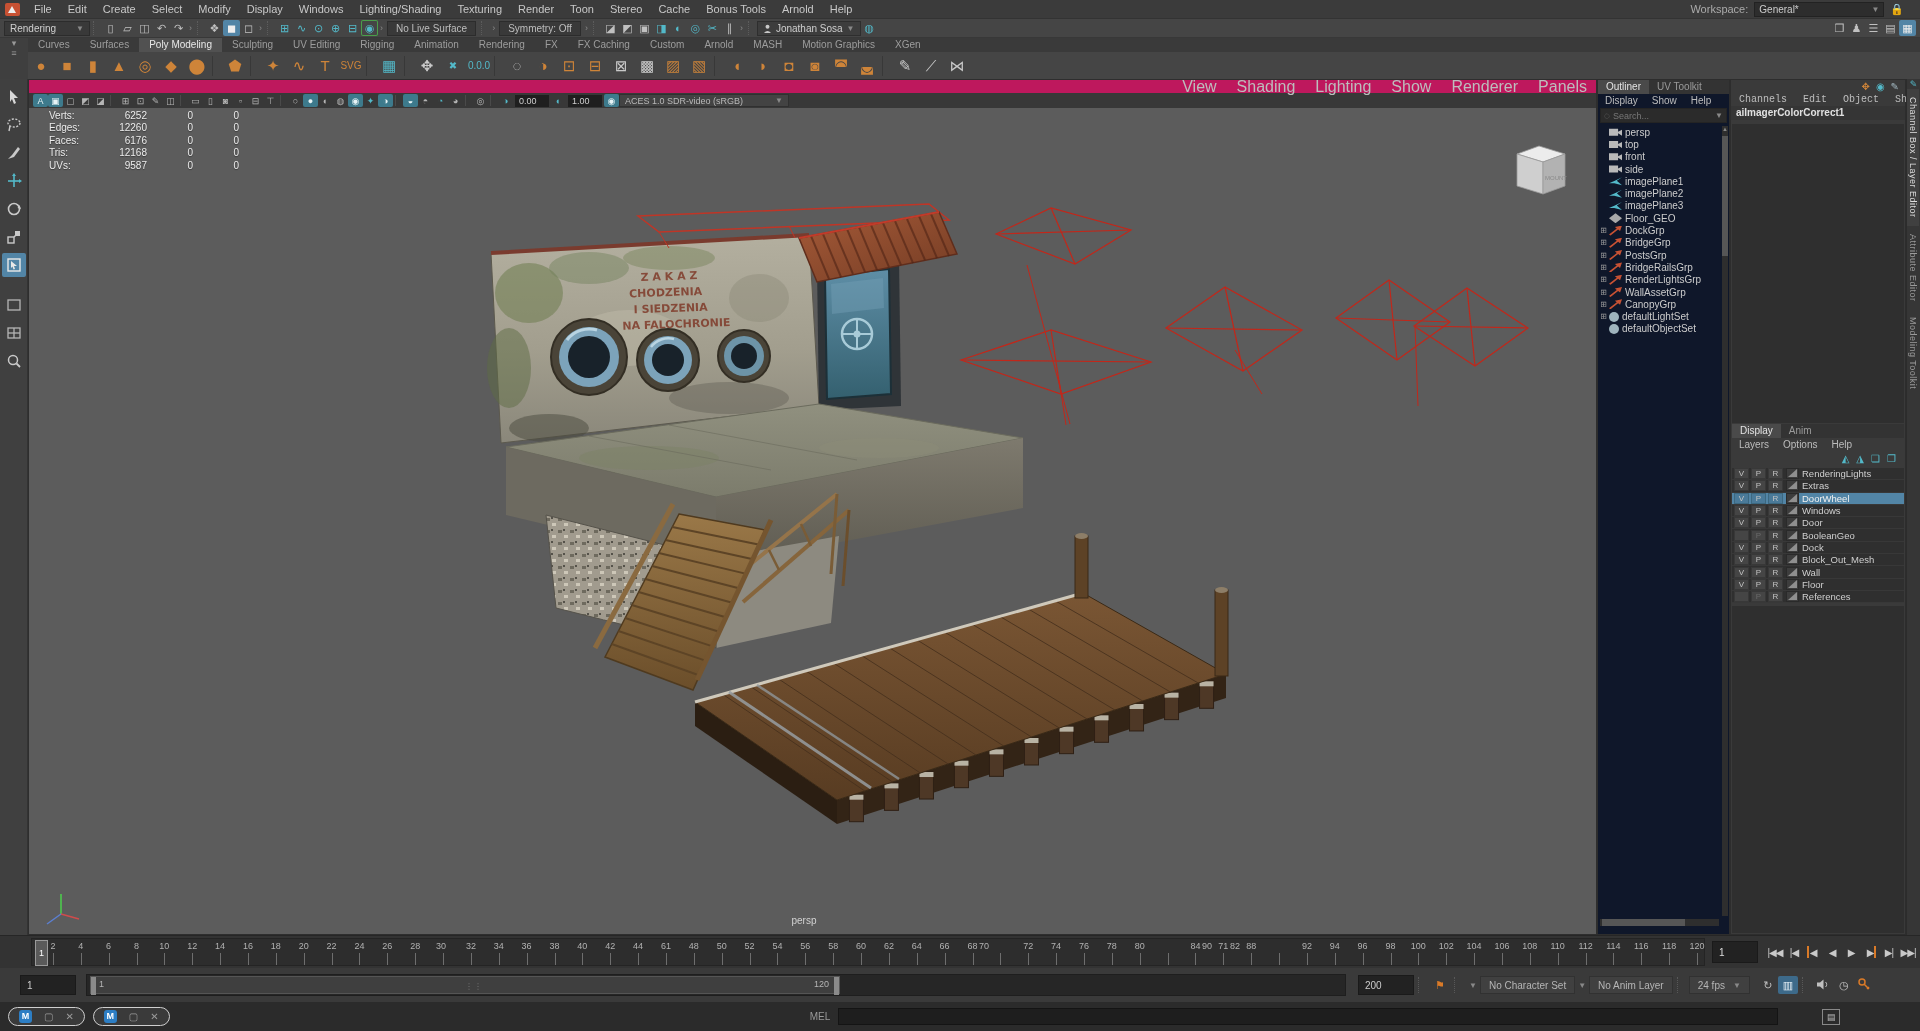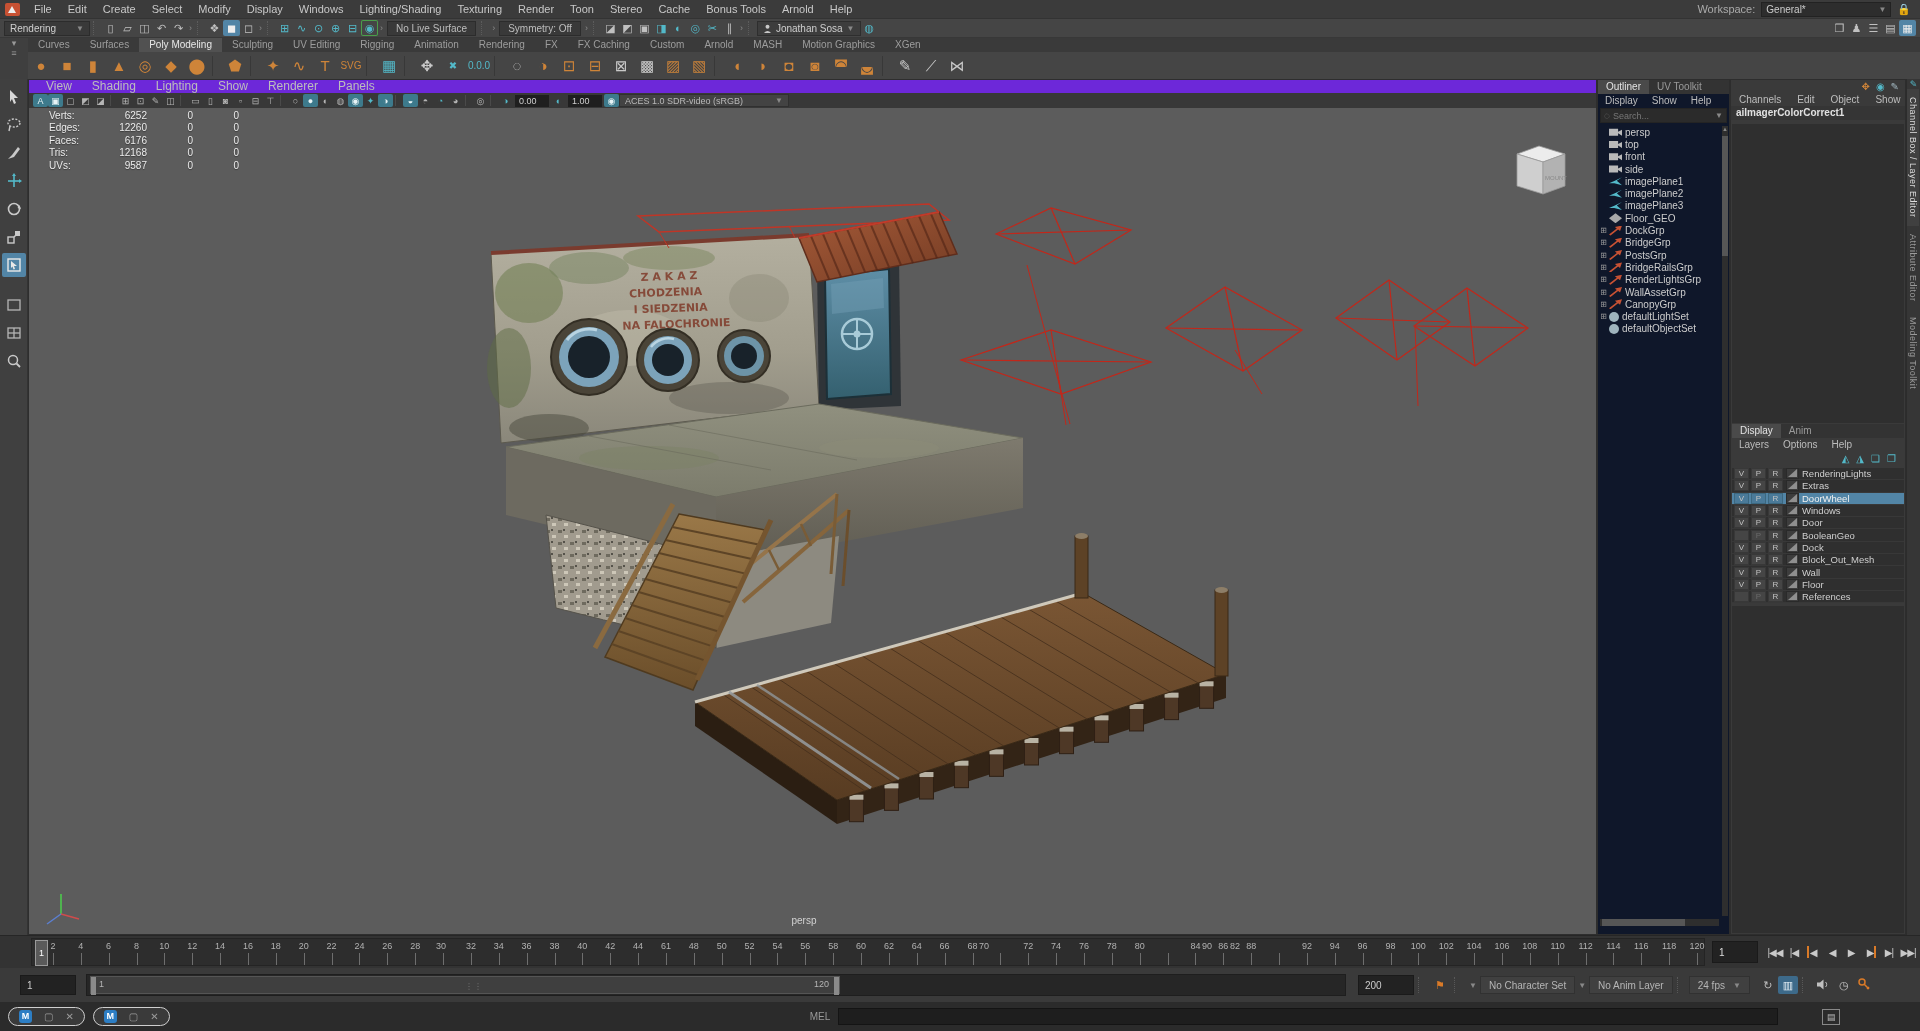--- a/index.html
+++ b/index.html
@@ -5,21 +5,21 @@
   * { margin:0; padding:0; box-sizing:border-box; }
   html,body { background:#222; }
   body { font-family:"Liberation Sans", sans-serif; }
   #app { position:relative; width:1920px; height:1031px; background:#444; overflow:hidden; color:#cfcfcf; }
 
   
   #menubar { position:absolute; left:0; top:0; width:1920px; height:19px; background:#3b3b3b; display:flex; align-items:center; font-size:11px; color:#c8c8c8; border-bottom:1px solid #333;}
   #maya-logo { width:15px; height:13px; margin:0 6px 0 5px; background:#c75133; border-radius:2px; position:relative; }
   #maya-logo:after{ content:""; position:absolute; left:3px; top:3px; border-left:4px solid transparent; border-right:4px solid transparent; border-bottom:7px solid #eee; }
   .menu-item { padding:0 8px; height:19px; line-height:19px; cursor:default; }
-  #menubar-right { margin-left:auto; display:flex; align-items:center; gap:6px; padding-right:9px; }
+  #menubar-right { margin-left:auto; display:flex; align-items:center; gap:6px; padding-right:16px; }
   #workspace-label{ color:#aaa; }
   .dropdown-box { background:#2d2d2d; border:1px solid #222; height:15px; line-height:14px; padding:0 4px; min-width:130px; display:flex; font-size:10px; color:#ccc; }
   .dropdown-box .arrow { margin-left:auto; color:#888; font-size:8px; }
   #workspace-lock { color:#b9a23a; font-size:11px; }
 
   
   #statusline { position:absolute; left:0; top:19px; width:1920px; height:19px; background:#454545; display:flex; align-items:center; font-size:10px; border-bottom:1px solid #383838;}
   .sl-ico { width:17px; height:16px; display:flex; align-items:center; justify-content:center; font-size:11px; color:#c0c0c0; }
   .sl-ico.t { color:#53b9c9; }
   .sl-ico.on { background:#5285a6; border-radius:2px; color:#eee; }
@@ -48,21 +48,21 @@
 
   
   #toolbox { position:absolute; left:0; top:79px; width:28px; height:856px; background:#404040; display:flex; flex-direction:column; align-items:center; padding-top:6px; gap:4px; border-right:1px solid #333;}
   .tool-btn { width:24px; height:24px; display:flex; align-items:center; justify-content:center; border-radius:2px; }
   .tool-btn.active { background:#5285a6; }
   .tool-btn svg { width:16px; height:16px; }
   .tool-gap { height:8px; }
 
   
   #viewport { position:absolute; left:28px; top:79px; width:1569px; height:856px; background:#393939; border:1px solid #2e2e2e; }
-  #vp-menus { height:13px; display:flex; font-size:12px; color:#bdbdbd; background:#6d28d9; padding-left:8px; gap:2px;}
+  #vp-menus { height:13px; display:flex; font-size:16px; color:#bdbdbd; background:#be185d; padding-left:8px; gap:2px;justify-content:flex-end;}
   #vp-menus span { padding:0 9px; line-height:13px;}
   #vp-toolbar { height:15px; background:#383838; display:flex; align-items:center; padding-left:4px; }
   .vp-ico { width:15px; height:13px; font-size:9px; display:flex; align-items:center; justify-content:center; color:#b5b5b5; border-radius:2px; }
   .vp-ico.a { background:#3d7a8c; color:#e6f3f5; }
   .vp-ico.t { color:#53b9c9; }
   .vp-sep { width:6px; height:11px; border-left:1px solid #4a4a4a; margin:0 2px;}
   .vp-field { background:#1f1f1f; color:#cfcfcf; font-size:9px; height:12px; line-height:12px; padding:0 4px; margin:0 2px; min-width:34px;}
   #aces-box { background:#434343; border:1px solid #303030; color:#b9b9b9; font-size:9px; height:13px; line-height:12px; padding:0 5px; display:flex; min-width:170px;}
   #aces-box .arrow{margin-left:auto;color:#888;font-size:8px;}
   #vp-canvas { position:absolute; left:0; top:28px; right:0; bottom:0; background:#5c5c5c; overflow:hidden; }
@@ -93,21 +93,21 @@
   .oli-set     { background:#9fb4bd; border-radius:50%; width:10px; height:10px; }
   #outliner-vscroll { position:absolute; right:1px; top:46px; width:6px; bottom:18px; background:#2e2e2e; }
   #outliner-vscroll .thumb { position:absolute; top:10px; width:6px; height:120px; background:#565656; }
   #outliner-vscroll .up { position:absolute; top:0; left:0; font-size:6px; color:#888; }
   #outliner-hscroll { position:absolute; left:2px; right:10px; bottom:8px; height:7px; background:#2e2e2e; }
   #outliner-hscroll .thumb { position:absolute; left:2px; width:70%; height:7px; background:#565656; }
 
   
   #channelbox { position:absolute; left:1730px; top:79px; width:176px; height:856px; background:#3a3a3a; border:1px solid #2d2d2d; font-size:10px; }
   #cb-top-icons { height:13px; display:flex; justify-content:flex-end; gap:6px; padding-right:6px; align-items:center; }
-  #cb-menus { height:13px; display:flex; color:#bdbdbd; }
+  #cb-menus { height:13px; display:flex; color:#bdbdbd;font-family:Liberation Mono, monospace; }
   #cb-menus span { padding:0 8px; line-height:13px;}
   #cb-name { height:14px; line-height:14px; padding-left:5px; color:#e0e0e0; font-weight:bold; background:#353535;}
   #cb-empty { position:absolute; left:1px; right:1px; top:44px; height:299px; background:#2f2f2f; }
   #layer-editor { position:absolute; left:1px; right:1px; top:344px; bottom:1px; background:#3a3a3a;}
   #le-tabs { height:14px; display:flex; background:#333; }
   #le-menus { height:13px; display:flex; color:#bdbdbd;}
   #le-menus span { padding:0 7px; line-height:13px;}
   #le-icons { height:15px; display:flex; justify-content:flex-end; gap:7px; padding-right:8px; align-items:center; color:#53b9c9; font-size:10px;}
   #layer-list { margin-top:2px; }
   .layer-row { height:12.3px; display:flex; align-items:center; color:#cfcfcf; background:#2f2f2f; border-bottom:1px solid #383838;}
@@ -1072,21 +1072,21 @@
         <div class="tick-label" style="left:1051.9666666666667px">76</div>
         <div class="tick-line" style="left:1051.9666666666667px"></div>
         <div class="tick-label" style="left:1079.8333333333335px">78</div>
         <div class="tick-line" style="left:1079.8333333333335px"></div>
         <div class="tick-label" style="left:1107.7px">80</div>
         <div class="tick-line" style="left:1107.7px"></div>
         <div class="tick-label" style="left:1203px">82</div>
         <div class="tick-line" style="left:1135.5666666666666px"></div>
         <div class="tick-label" style="left:1163.4333333333334px">84</div>
         <div class="tick-line" style="left:1163.4333333333334px"></div>
-        <div class="tick-label" style="left:1191.3px">86</div>
+        <div class="tick-label" style="left:1191.3px">71</div>
         <div class="tick-line" style="left:1191.3px"></div>
         <div class="tick-label" style="left:1219.1666666666665px">88</div>
         <div class="tick-line" style="left:1219.1666666666665px"></div>
         <div class="tick-label" style="left:1175px">90</div>
         <div class="tick-line" style="left:1247.0333333333333px"></div>
         <div class="tick-label" style="left:1274.8999999999999px">92</div>
         <div class="tick-line" style="left:1274.8999999999999px"></div>
         <div class="tick-label" style="left:1302.7666666666667px">94</div>
         <div class="tick-line" style="left:1302.7666666666667px"></div>
         <div class="tick-label" style="left:1330.6333333333332px">96</div>

